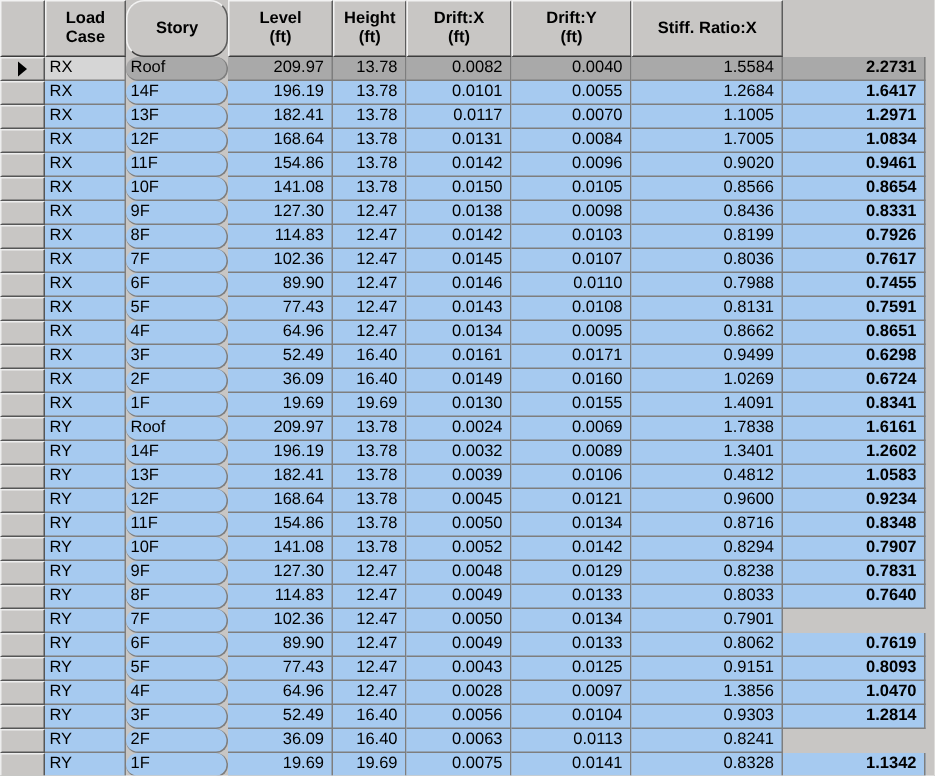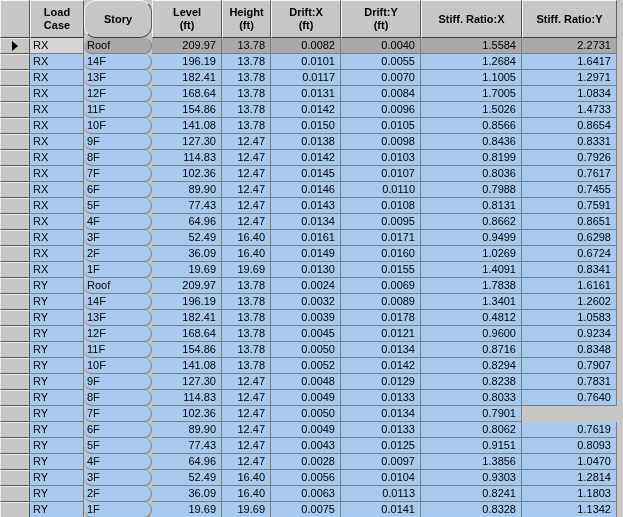--- a/index.html
+++ b/index.html
@@ -20,21 +20,21 @@
 
   
   .w-sel { width:30px; }
   .w0 { width:54px; }
   .w1 { width:68px;border-radius:12px; }
   .w2 { width:70px; }
   .w3 { width:49px; }
   .w4 { width:70px; }
   .w5 { width:80px; }
   .w6 { width:101px; }
-  .w7 { width:95px; }
+  .w7 { width:95px;font-weight:bold; }
 
   
   .hcell, .corner {
     background:var(--chrome-bg,#c8c6c4);
     border:1px solid;
     border-color:#f2f2f2 #5c5c5c #3c3c3c #f2f2f2;
     font-weight:bold;
     display:flex; align-items:center; justify-content:center;
     text-align:center;
     white-space:pre-line;
@@ -86,21 +86,20 @@
     <div class="hcell w1">Story</div>
     <div class="hcell w2">Level
 (ft)</div>
     <div class="hcell w3">Height
 (ft)</div>
     <div class="hcell w4">Drift:X
 (ft)</div>
     <div class="hcell w5">Drift:Y
 (ft)</div>
     <div class="hcell w6">Stiff. Ratio:X</div>
-    <div class="hcell w7">Stiff. Ratio:Y</div>
   </div>
 
   <div>
   <div class="row selected">
     <div class="sel w-sel">
       <span class="arrow"></span>
     </div>
     <div class="cell w0 current">RX</div>
     <div class="cell w1">Roof</div>
     <div class="cell w2 num">209.97</div>
@@ -156,22 +155,22 @@
   <div class="row">
     <div class="sel w-sel">
       
     </div>
     <div class="cell w0">RX</div>
     <div class="cell w1">11F</div>
     <div class="cell w2 num">154.86</div>
     <div class="cell w3 num">13.78</div>
     <div class="cell w4 num">0.0142</div>
     <div class="cell w5 num">0.0096</div>
-    <div class="cell w6 num">1.5026</div>
-    <div class="cell w7 num">1.4733</div>
+    <div class="cell w6 num">0.9020</div>
+    <div class="cell w7 num">0.9461</div>
   </div>
 
   <div class="row">
     <div class="sel w-sel">
       
     </div>
     <div class="cell w0">RX</div>
     <div class="cell w1">10F</div>
     <div class="cell w2 num">141.08</div>
     <div class="cell w3 num">13.78</div>
@@ -337,21 +336,21 @@
 
   <div class="row">
     <div class="sel w-sel">
       
     </div>
     <div class="cell w0">RY</div>
     <div class="cell w1">13F</div>
     <div class="cell w2 num">182.41</div>
     <div class="cell w3 num">13.78</div>
     <div class="cell w4 num">0.0039</div>
-    <div class="cell w5 num">0.0178</div>
+    <div class="cell w5 num">0.0106</div>
     <div class="cell w6 num">0.4812</div>
     <div class="cell w7 num">1.0583</div>
   </div>
 
   <div class="row">
     <div class="sel w-sel">
       
     </div>
     <div class="cell w0">RY</div>
     <div class="cell w1">12F</div>
@@ -492,21 +491,20 @@
     <div class="sel w-sel">
       
     </div>
     <div class="cell w0">RY</div>
     <div class="cell w1">2F</div>
     <div class="cell w2 num">36.09</div>
     <div class="cell w3 num">16.40</div>
     <div class="cell w4 num">0.0063</div>
     <div class="cell w5 num">0.0113</div>
     <div class="cell w6 num">0.8241</div>
-    <div class="cell w7 num">1.1803</div>
   </div>
 
   <div class="row">
     <div class="sel w-sel">
       
     </div>
     <div class="cell w0">RY</div>
     <div class="cell w1">1F</div>
     <div class="cell w2 num">19.69</div>
     <div class="cell w3 num">19.69</div>

